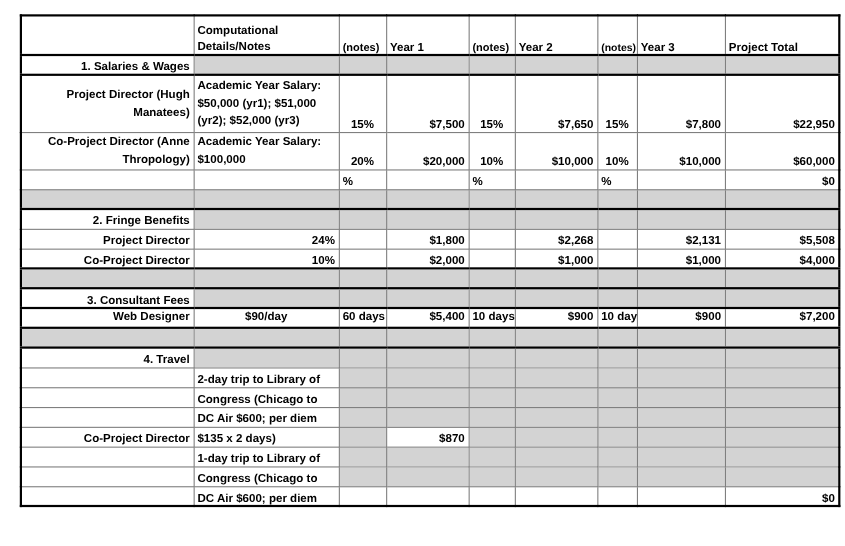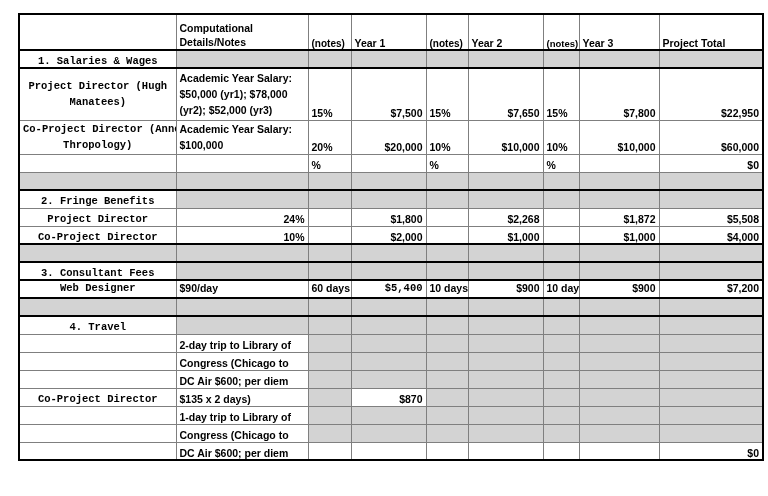--- a/index.html
+++ b/index.html
@@ -53,27 +53,27 @@
   col.c-n { width: 43px; }
   col.c-y { width: 75px; }
   col.c-n2 { width: 42px; }
   col.c-y2 { width: 75px; }
   col.c-n3 { width: 36px; }
   col.c-y3 { width: 80px; }
   col.c-total { width: 104px; }
 
   .shade { background: #d3d3d3; }
   .num { text-align: right; margin-top: 48px; }
-  .tiny { font-size: 8px; text-align: left; }
+  .tiny { font-size: 8px; text-align: center; }
   .tiny-l { font-size: 8px; text-align: left; }
   .hdr { vertical-align: bottom; font-size: 11.5px; }
   .date { font-size: 7.5px; line-height: 1.25; white-space: normal; vertical-align: top; padding-top: 1px; }
   .wrapcell { white-space: normal; }
 
-  td.lbl { text-align: center; font-family: Liberation Mono, monospace; }
+  td.lbl { text-align: right; }
 </style>
 </head>
 <body>
 
 <div id="sheet-wrap">
 <table class="budget">
   <colgroup>
     <col class="c-label">
     <col class="c-notes-col">
     <col class="c-n">
@@ -106,21 +106,21 @@
       <td class="shade hv-l"></td>
       <td class="shade hv-l"></td>
       <td class="shade hv-l"></td>
       <td class="shade hv-l"></td>
       <td class="shade hv-l"></td>
       <td class="shade hv-l hv-r"></td>
     </tr>
 
     <tr>
       <td class="lbl wrapcell hv-l" style="height:52px;line-height:1.55;vertical-align:middle;"><span>Project Director (Hugh</span><br><span>Manatees)</span></td>
-      <td class="wrapcell hv-l" style="line-height:1.55;vertical-align:middle;"><span>Academic Year Salary:</span><br><span>$50,000 (yr1); $78,000</span><br><span>(yr2); $52,000 (yr3)</span></td>
+      <td class="wrapcell hv-l" style="line-height:1.55;vertical-align:middle;"><span>Academic Year Salary:</span><br><span>$50,000 (yr1); $51,000</span><br><span>(yr2); $52,000 (yr3)</span></td>
       <td class="tiny hv-l">15%</td>
       <td class="num hv-l">$7,500</td>
       <td class="tiny hv-l">15%</td>
       <td class="num hv-l">$7,650</td>
       <td class="tiny hv-l">15%</td>
       <td class="num hv-l">$7,800</td>
       <td class="num hv-l hv-r">$22,950</td>
     </tr>
 
     <tr>
@@ -172,21 +172,21 @@
     </tr>
 
     <tr>
       <td class="lbl hv-l">Project Director</td>
       <td class="num hv-l">24%</td>
       <td class="hv-l"></td>
       <td class="num hv-l">$1,800</td>
       <td class="hv-l"></td>
       <td class="num hv-l">$2,268</td>
       <td class="hv-l"></td>
-      <td class="num hv-l">$1,872</td>
+      <td class="num hv-l">$2,131</td>
       <td class="num hv-l hv-r">$5,508</td>
     </tr>
 
     <tr class="hb">
       <td class="lbl hv-l">Co-Project Director</td>
       <td class="num hv-l">10%</td>
       <td class="hv-l"></td>
       <td class="num hv-l">$2,000</td>
       <td class="hv-l"></td>
       <td class="num hv-l">$1,000</td>
@@ -214,23 +214,23 @@
       <td class="shade hv-l"></td>
       <td class="shade hv-l"></td>
       <td class="shade hv-l"></td>
       <td class="shade hv-l"></td>
       <td class="shade hv-l"></td>
       <td class="shade hv-l hv-r"></td>
     </tr>
 
     <tr class="hb">
       <td class="lbl hv-l" style="height:16px;vertical-align:middle;">Web Designer</td>
-      <td class="hv-l" style="vertical-align:middle;">$90/day</td>
+      <td class="hv-l" style="vertical-align:middle;text-align:center;">$90/day</td>
       <td class="tiny-l hv-l" style="vertical-align:middle;">60 days</td>
-      <td class="num hv-l" style="vertical-align:middle;font-family:Liberation Mono, monospace;">$5,400</td>
+      <td class="num hv-l" style="vertical-align:middle;">$5,400</td>
       <td class="tiny-l hv-l" style="vertical-align:middle;">10 days</td>
       <td class="num hv-l" style="vertical-align:middle;">$900</td>
       <td class="tiny-l hv-l" style="vertical-align:middle;">10 days</td>
       <td class="num hv-l" style="vertical-align:middle;">$900</td>
       <td class="num hv-l hv-r" style="vertical-align:middle;">$7,200</td>
     </tr>
 
     <tr class="hb">
       <td class="shade hv-l"></td>
       <td class="shade hv-l"></td>

